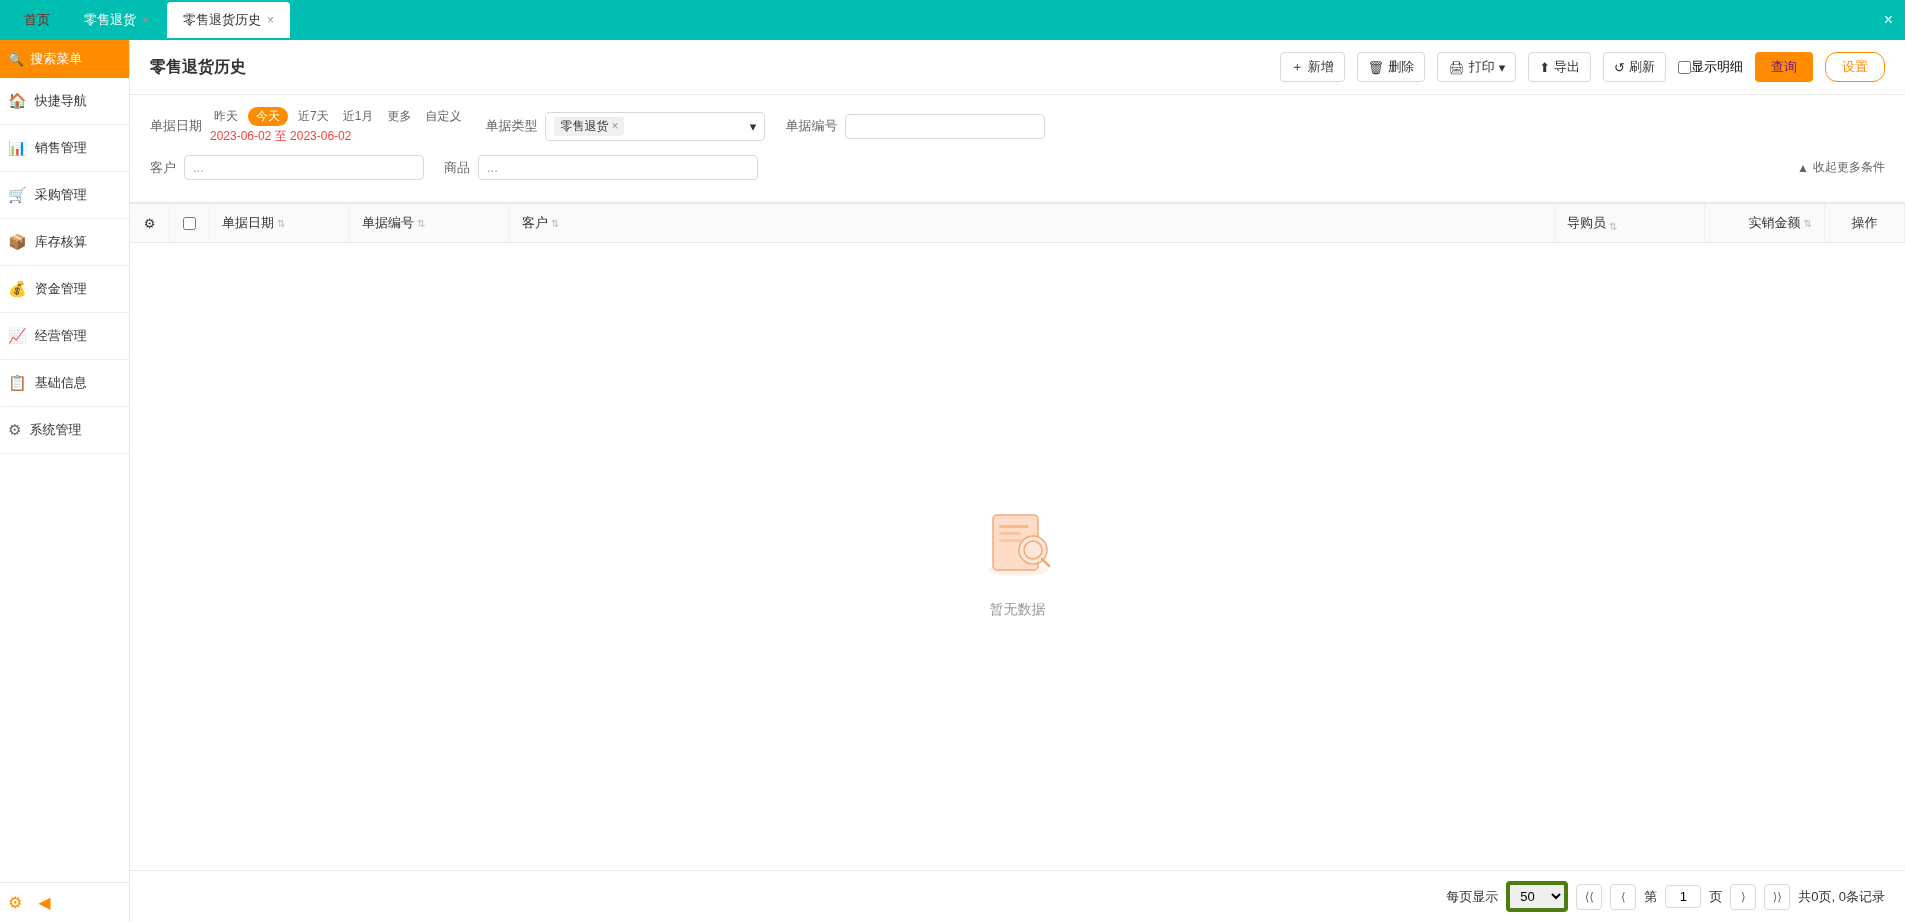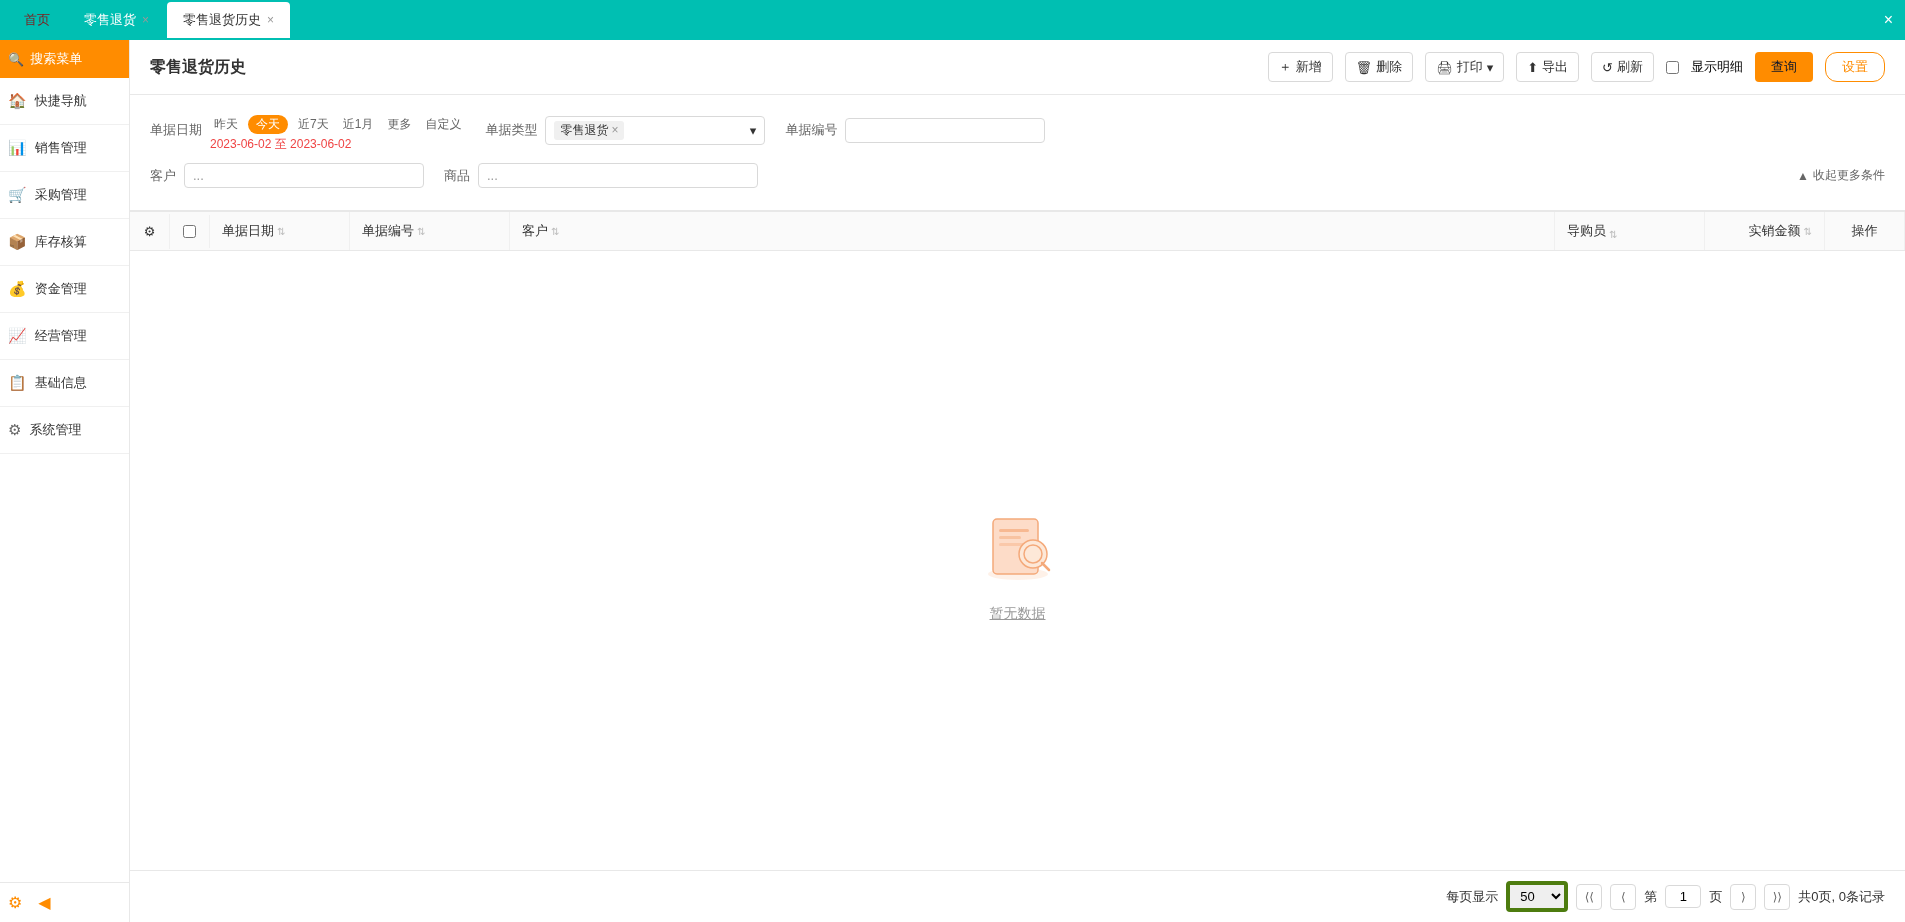--- a/index.html
+++ b/index.html
@@ -136,37 +136,37 @@
       padding: 5px 10px;
       border: 1px solid #d9d9d9;
       background: #fff;
       border-radius: 4px;
       cursor: pointer;
       font-size: 13px;
       color: #333;
     }
     .btn-query {
       background: #ff8c00;
-      color: #0f172a;
+      color: #701a75;
       border: none;
       padding: 6px 16px;
       border-radius: 4px;
       cursor: pointer;
       font-size: 13px;
     }
     .btn-setting {
       background: #fff;
       color: #ff8c00;
       border: 1px solid #ff8c00;
       padding: 5px 16px;
       border-radius: 12px;
       cursor: pointer;
       font-size: 13px;
     }
-    .checkbox-show { display: flex; align-items: center; gap: 12px; font-size: 13px; cursor: pointer; }
+    .checkbox-show { display: flex; align-items: center; gap: 0; font-size: 13px; cursor: pointer; }
 
     
     .filter-area {
       background: #fff;
       padding: 12px 20px;
       flex-shrink: 0;
       border-bottom: 1px solid #e8e8e8;
     }
     .filter-row {
       display: flex;
@@ -180,21 +180,20 @@
       gap: 8px;
       font-size: 13px;
       color: #333;
     }
     .filter-label { color: #666; white-space: nowrap; }
     .date-shortcuts {
       display: flex;
       gap: 6px;
       align-items: center;
       font-size: 12px;
-      margin-top: 8px;
     }
     .date-shortcut {
       cursor: pointer;
       color: #666;
       padding: 1px 4px;
       border-radius: 2px;
     }
     .date-shortcut.active {
       background: #ff8c00;
       color: #fff;
@@ -294,21 +293,21 @@
       flex-direction: column;
       align-items: center;
       justify-content: center;
       gap: 16px;
       background: #fff;
     }
     .empty-icon {
       width: 90px;
       height: 90px;
     }
-    .empty-text { color: #999; font-size: 14px; text-decoration: underline; }
+    .empty-text { color: #999; font-size: 14px; }
 
     
     .pagination {
       background: #fff;
       border-top: 1px solid #e8e8e8;
       padding: 10px 20px;
       display: flex;
       align-items: center;
       justify-content: flex-end;
       gap: 8px;

